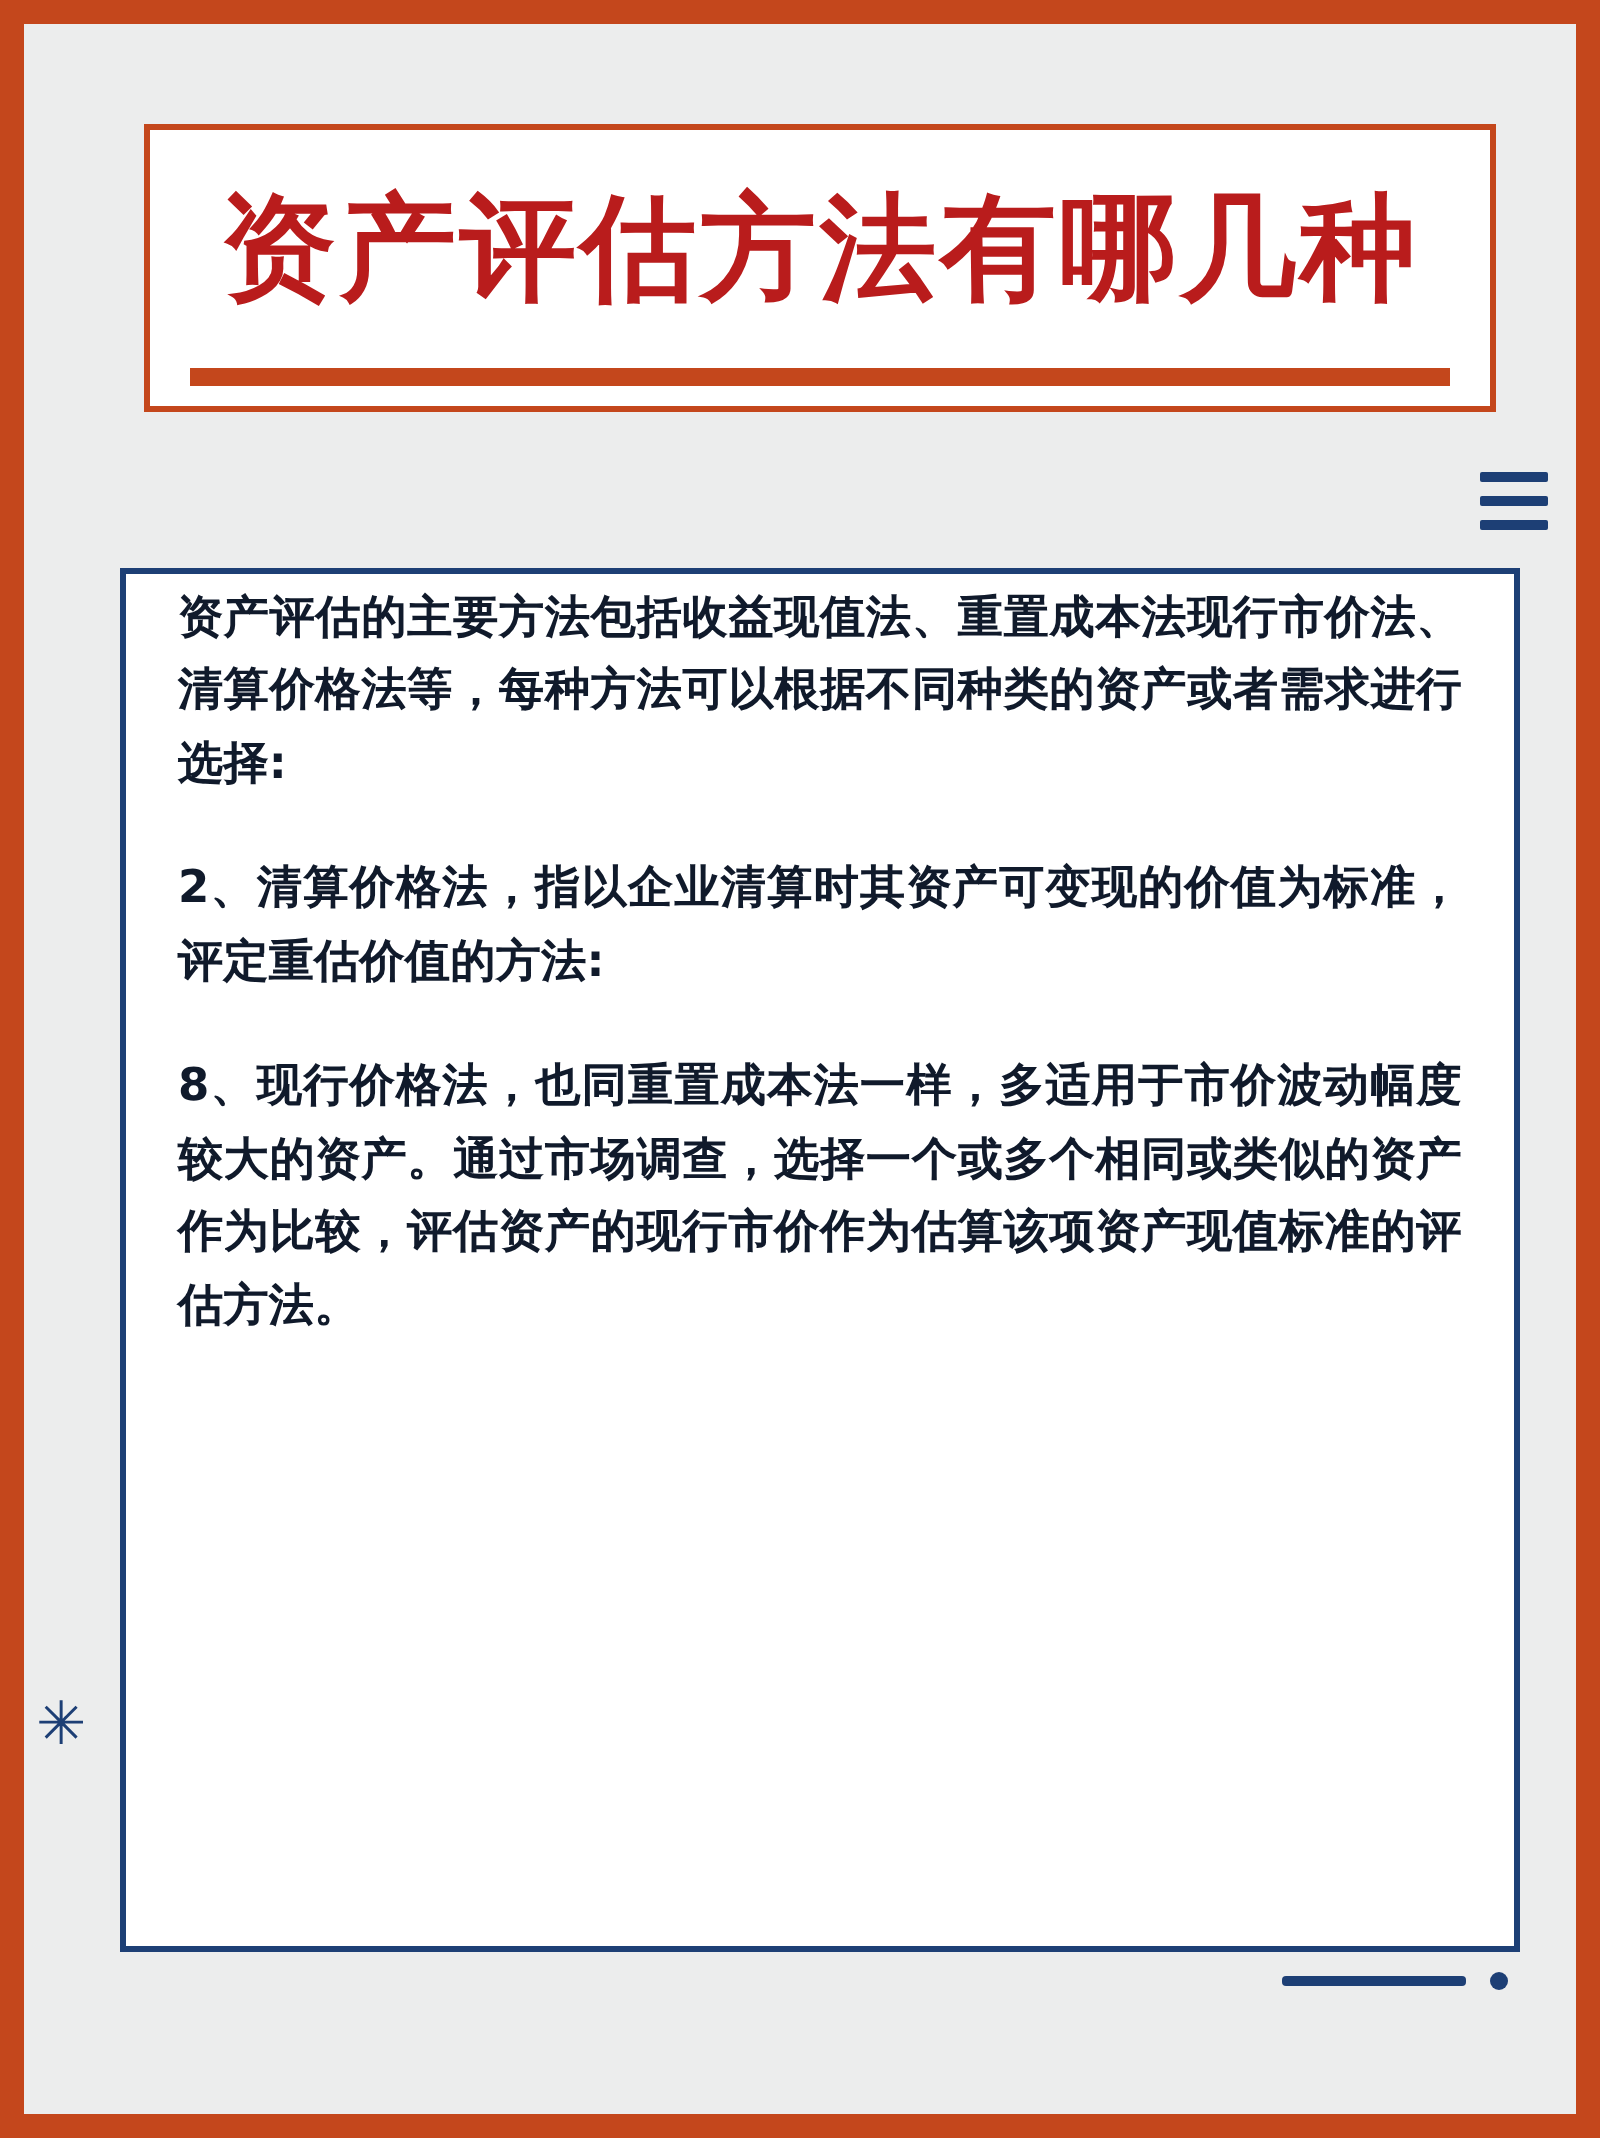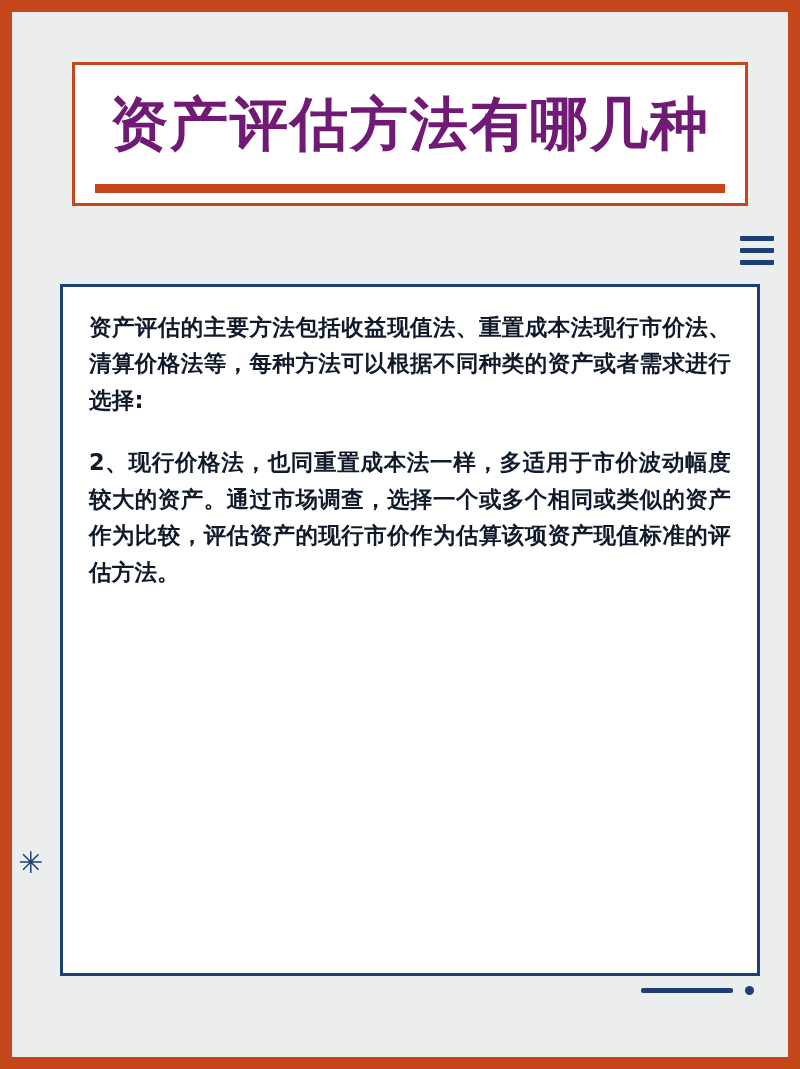--- a/index.html
+++ b/index.html
@@ -31,21 +31,21 @@
     box-sizing: border-box;
     background: #ffffff;
     border: 3px solid #c4471c;
     padding: 26px 20px 10px 20px;
   }
   .title-text {
     font-family: "DejaVu Sans", sans-serif;
     font-weight: bold;
     font-size: 58px;
     line-height: 1.15;
-    color: #701a75;
+    color: #b91c1c;
     letter-spacing: 2px;
     text-align: center;
     white-space: nowrap;
   }
   .title-rule {
     margin-top: 26px;
     height: 9px;
     background: #c4471c;
     width: 100%;
   }
@@ -69,21 +69,21 @@
   
   .body-card {
     position: absolute;
     left: 48px;
     top: 272px;
     width: 700px;
     height: 692px;
     box-sizing: border-box;
     background: #ffffff;
     border: 3px solid #1d3f75;
-    padding: 22px 26px 18px 26px;
+    padding: 4px 26px 18px 26px;
     overflow: hidden;
   }
   .para {
     font-family: "DejaVu Sans", sans-serif;
     font-size: 22.5px;
     line-height: 1.62;
     color: #101a2b;
     font-weight: bold;
     letter-spacing: 0.2px;
     margin: 0 0 26px 0;
@@ -132,21 +132,22 @@
   </div>
 
   <div class="side-marks">
     <span class="s1"></span>
     <span class="s2"></span>
     <span class="s3"></span>
   </div>
 
   <div class="body-card">
     <p class="para">资产评估的主要方法包括收益现值法、重置成本法现行市价法、清算价格法等，每种方法可以根据不同种类的资产或者需求进行选择:</p>
-    <p class="para">2、现行价格法，也同重置成本法一样，多适用于市价波动幅度较大的资产。通过市场调查，选择一个或多个相同或类似的资产作为比较，评估资产的现行市价作为估算该项资产现值标准的评估方法。</p>
+    <p class="para">2、清算价格法，指以企业清算时其资产可变现的价值为标准，评定重估价值的方法:</p>
+    <p class="para">8、现行价格法，也同重置成本法一样，多适用于市价波动幅度较大的资产。通过市场调查，选择一个或多个相同或类似的资产作为比较，评估资产的现行市价作为估算该项资产现值标准的评估方法。</p>
   </div>
 
   <div class="star">✳</div>
 
   <div class="footer-mark">
     <div class="bar"></div>
     <div class="dot"></div>
   </div>
 
 </div>

